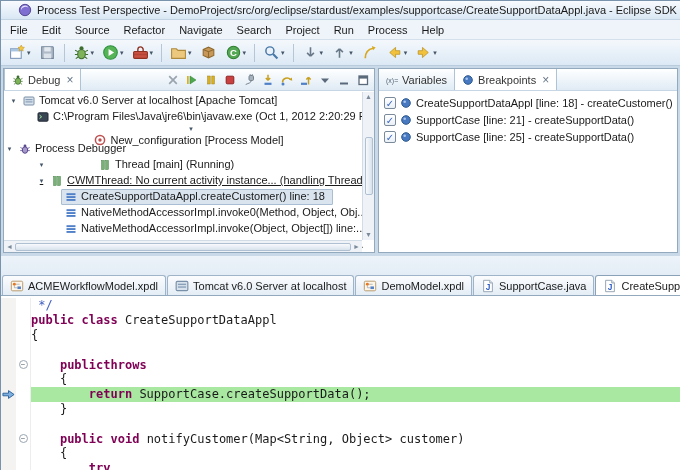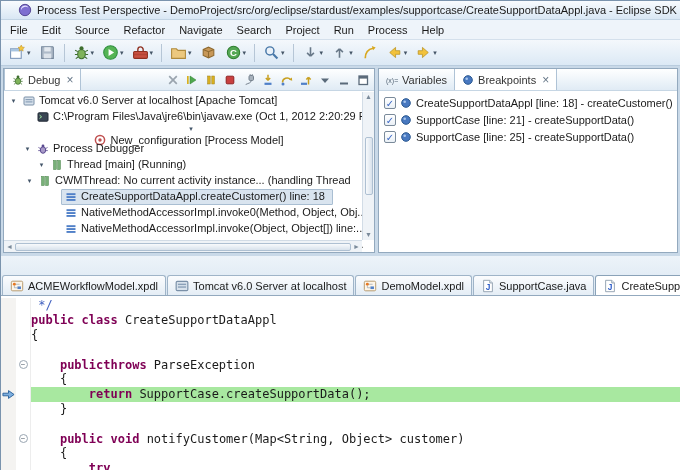--- a/index.html
+++ b/index.html
@@ -340,46 +340,46 @@
             <span class="row-content">
               <span class="ic">
                 <svg width="12" height="12" viewBox="0 0 12 12">
                   <circle cx="6" cy="6" r="4.6" fill="#fff" stroke="#C05050" stroke-width="1.5"></circle>
                   <circle cx="6" cy="6" r="1.7" fill="#C05050"></circle>
                 </svg>
               </span>
               <span class="tree-label">New_configuration [Process Model]</span>
             </span>
           </div>
-          <div class="tree-row" style="padding-left: 18px;">
+          <div class="tree-row" style="">
             <span class="expander">▾</span>
             <span class="row-content">
               <span class="ic">
                 <svg width="12" height="12" viewBox="0 0 12 12">
                   <ellipse cx="6" cy="7" rx="2.7" ry="3.3" fill="#A89AC8" stroke="#5A4A90"></ellipse>
                   <circle cx="6" cy="2.9" r="1.4" fill="#5A4A90"></circle>
                   <path d="M3.4 5.6L1.4 4.4M3.2 7.6H1.2M8.6 5.6l2-1.2M8.8 7.6h2" stroke="#5A4A90" stroke-width=".8"></path>
                 </svg>
               </span>
               <span class="tree-label">Process Debugger</span>
             </span>
           </div>
-          <div class="tree-row" style="padding-left: 32px;">
+          <div class="tree-row" style="padding-left: 32px; gap: 48px;">
             <span class="expander">▾</span>
             <span class="row-content">
               <span class="ic">
                 <svg width="12" height="12" viewBox="0 0 12 12">
                   <rect x="2.6" y="1.5" width="2.7" height="9" fill="#78B078" stroke="#3F7F3F" stroke-width=".5"></rect>
                   <rect x="6.7" y="1.5" width="2.7" height="9" fill="#78B078" stroke="#3F7F3F" stroke-width=".5"></rect>
                 </svg>
               </span>
               <span class="tree-label">Thread [main] (Running)</span>
             </span>
           </div>
-          <div class="tree-row" style="padding-left: 20px;">
+          <div class="tree-row" style="padding-left: 32px; text-decoration: underline;">
             <span class="expander">▾</span>
             <span class="row-content">
               <span class="ic">
                 <svg width="12" height="12" viewBox="0 0 12 12">
                   <rect x="2.6" y="1.5" width="2.7" height="9" fill="#78B078" stroke="#3F7F3F" stroke-width=".5"></rect>
                   <rect x="6.7" y="1.5" width="2.7" height="9" fill="#78B078" stroke="#3F7F3F" stroke-width=".5"></rect>
                 </svg>
               </span>
               <span class="tree-label">CWMThread: No current activity instance... (handling Thread</span>
             </span>
@@ -576,21 +576,21 @@
       <div class="code-row">
         <span class="marker-cell"></span>
         <span class="fold-cell"></span>
         <span class="code-cell"></span>
       </div>
       <div class="code-row">
         <span class="marker-cell"></span>
         <span class="fold-cell">
           <span class="fold-minus">−</span>
         </span>
-        <span class="code-cell"><span>    </span><span class="kw">public</span><span class="kw">throws</span><span> ParseException</span></span>
+        <span class="code-cell"><span>    </span><span class="kw">public</span><span class="kw">throws</span></span>
       </div>
       <div class="code-row">
         <span class="marker-cell"></span>
         <span class="fold-cell"></span>
         <span class="code-cell"><span>    {</span></span>
       </div>
       <div class="code-row">
         <span class="marker-cell">
           <span class="ic">
             <svg width="13" height="13" viewBox="0 0 14 14">

